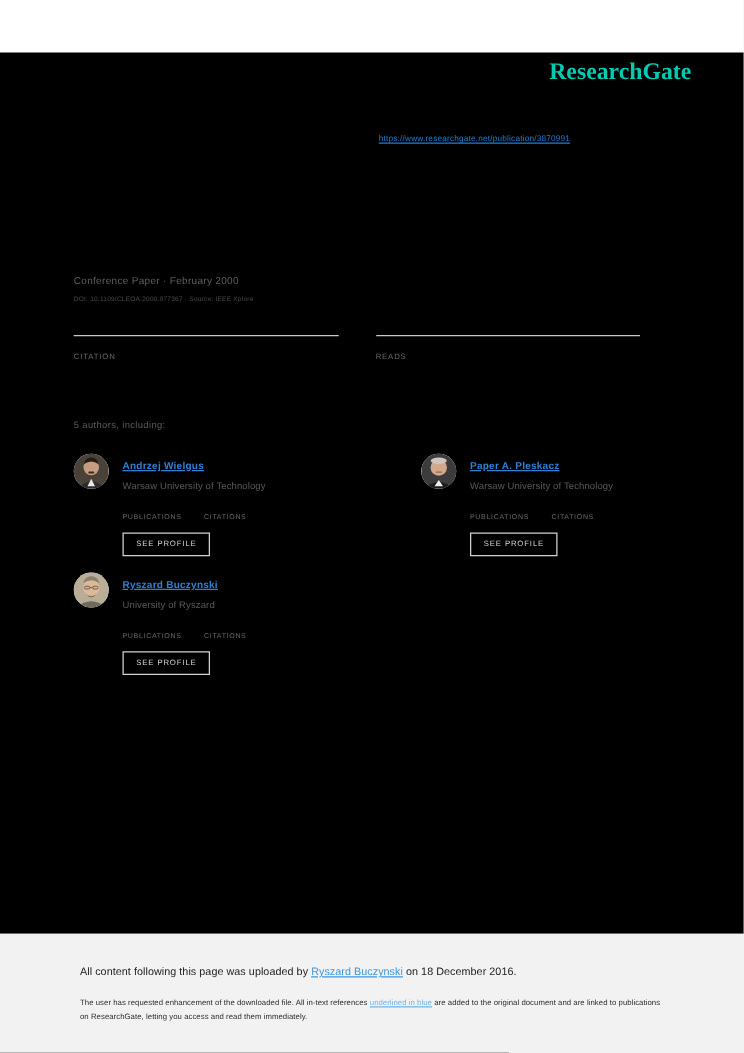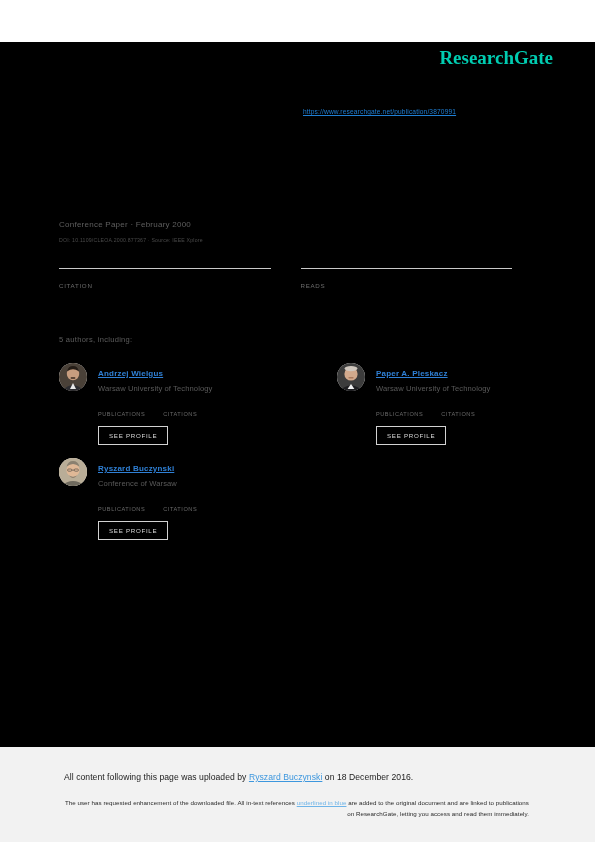--- a/index.html
+++ b/index.html
@@ -235,21 +235,20 @@
     cursor: pointer;
   }
 
   
   .footer {
     position: absolute;
     top: 747px; left: 0;
     width: 595px;
     height: 95px;
     background: #f2f2f2;
-    text-align: right;
   }
   .footer-main {
     position: absolute;
     top: 24px;
     left: 64px;
     font-size: 8.6px;
     color: #222222;
     letter-spacing: 0.05px;
     line-height: 12px;
     white-space: nowrap;
@@ -382,21 +381,21 @@
             <path d="M2 28 Q14 18 26 28 Z" fill="#6f6a5e"></path>
             <path d="M7.6 8.6 q6.4 -5 12.8 0 q-1.2 -5.6 -6.4 -5.6 q-5.2 0 -6.4 5.6 Z" fill="#8a8070"></path>
             <rect x="8.6" y="11" width="4.2" height="2.2" rx="1" fill="none" stroke="#57524a" stroke-width="0.7"></rect>
             <rect x="15.2" y="11" width="4.2" height="2.2" rx="1" fill="none" stroke="#57524a" stroke-width="0.7"></rect>
             <path d="M12.8 12.1 h2.4" stroke="#57524a" stroke-width="0.7"></path>
             <path d="M10 17.6 q4 2.6 8 0 q-4 4.4 -8 0 Z" fill="#7d6a58"></path>
           </svg>
         </div>
         <div class="author-textcol">
           <a class="author-name" href="#">Ryszard Buczynski</a>
-          <div class="author-affil">Conference of Warsaw</div>
+          <div class="author-affil">University of Ryszard</div>
         </div>
       </div>
       <div class="author-stats">
         <div class="astat">
           <span class="astat-num">417</span>
           <span class="astat-label">PUBLICATIONS</span>
         </div>
         <div class="astat">
           <span class="astat-num">3,600</span>
           <span class="astat-label">CITATIONS</span>

